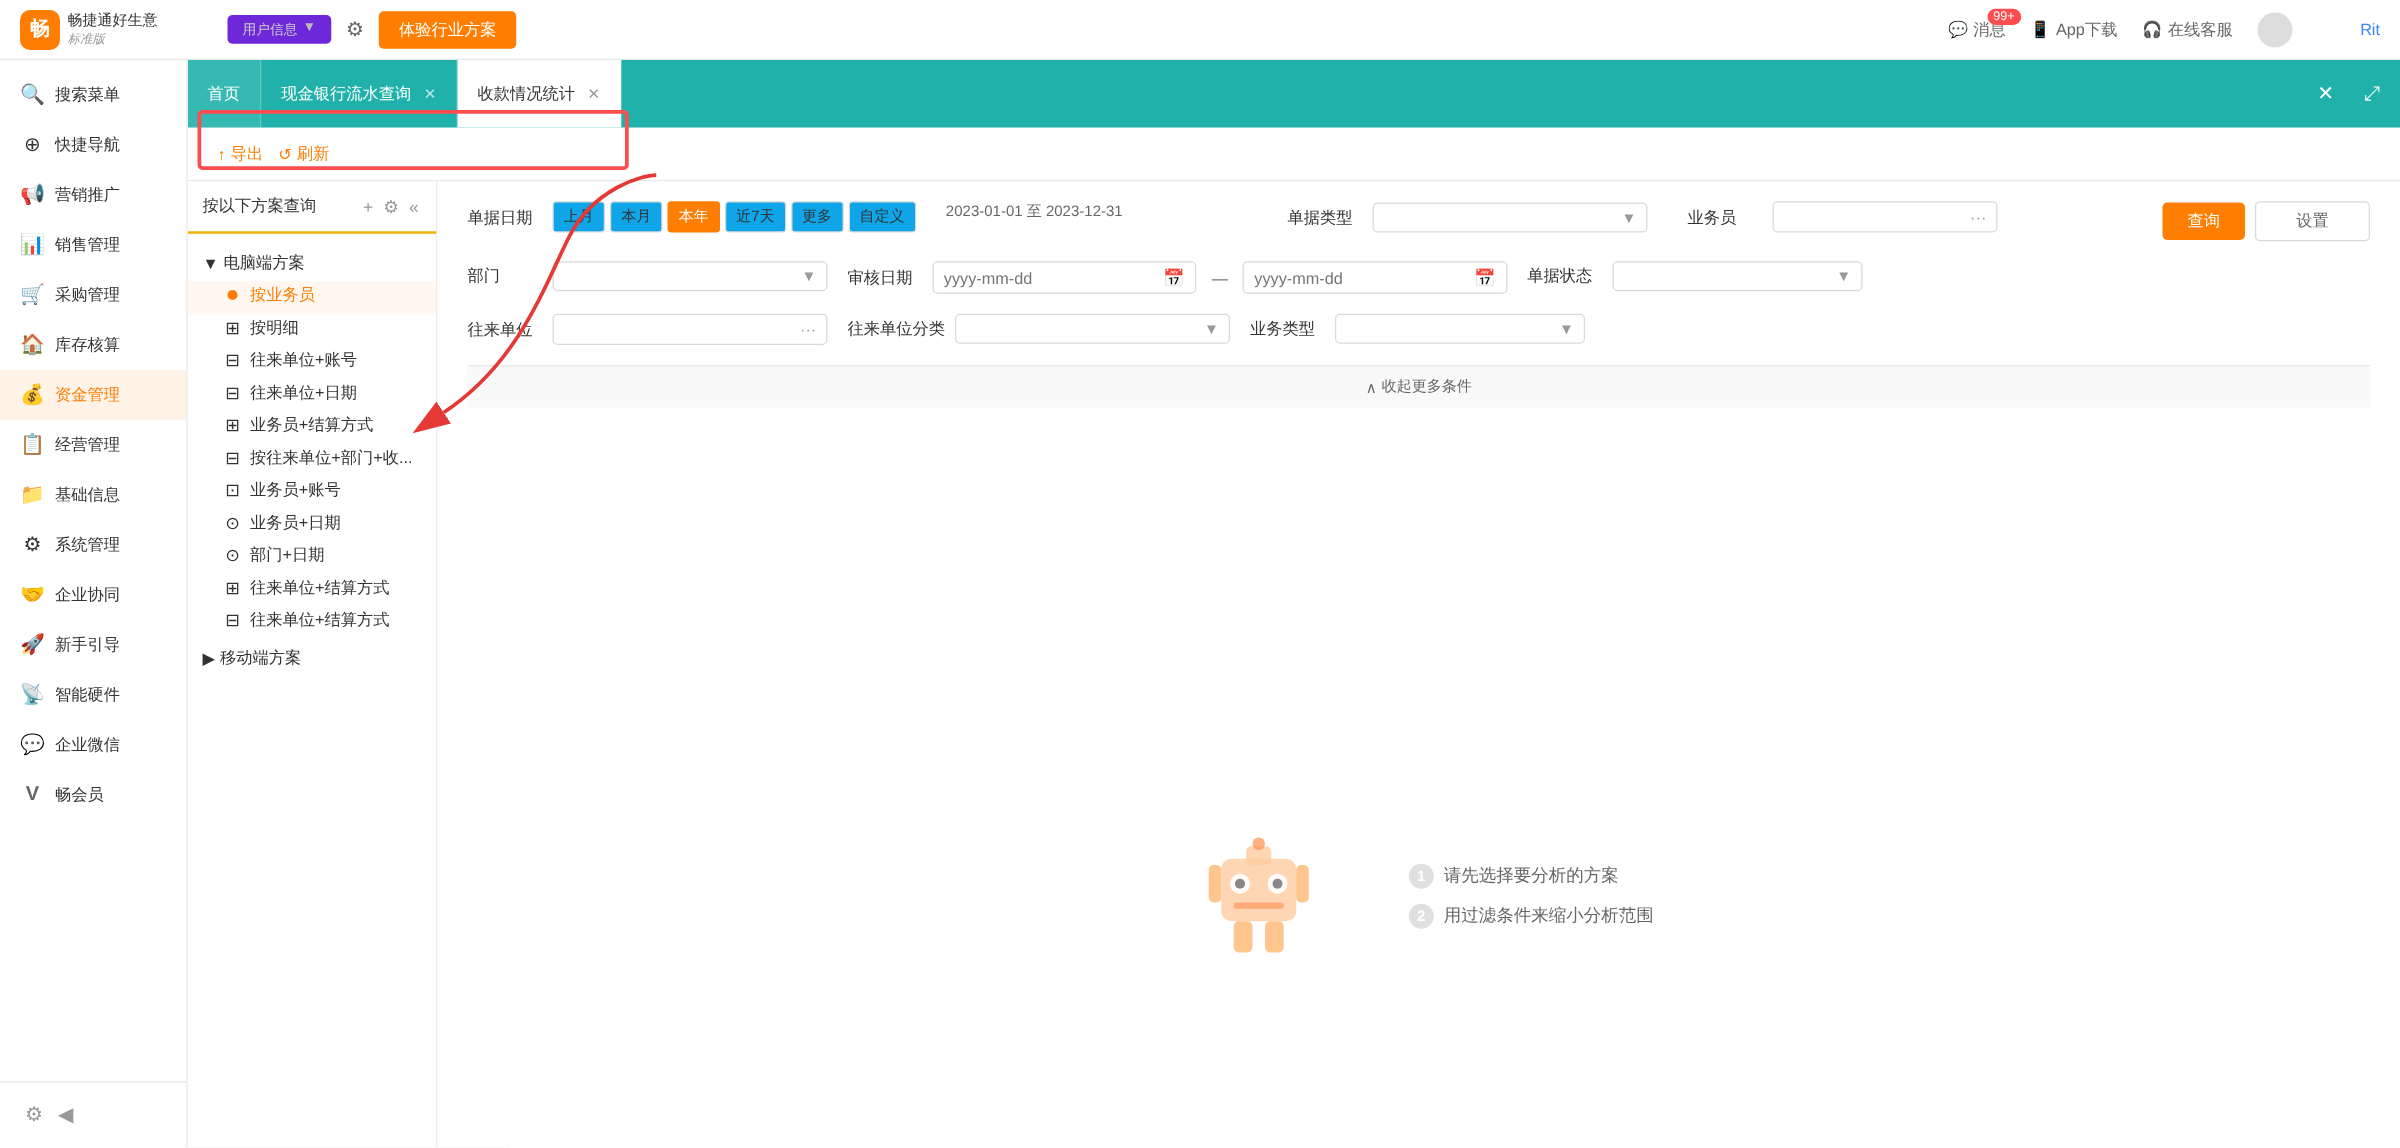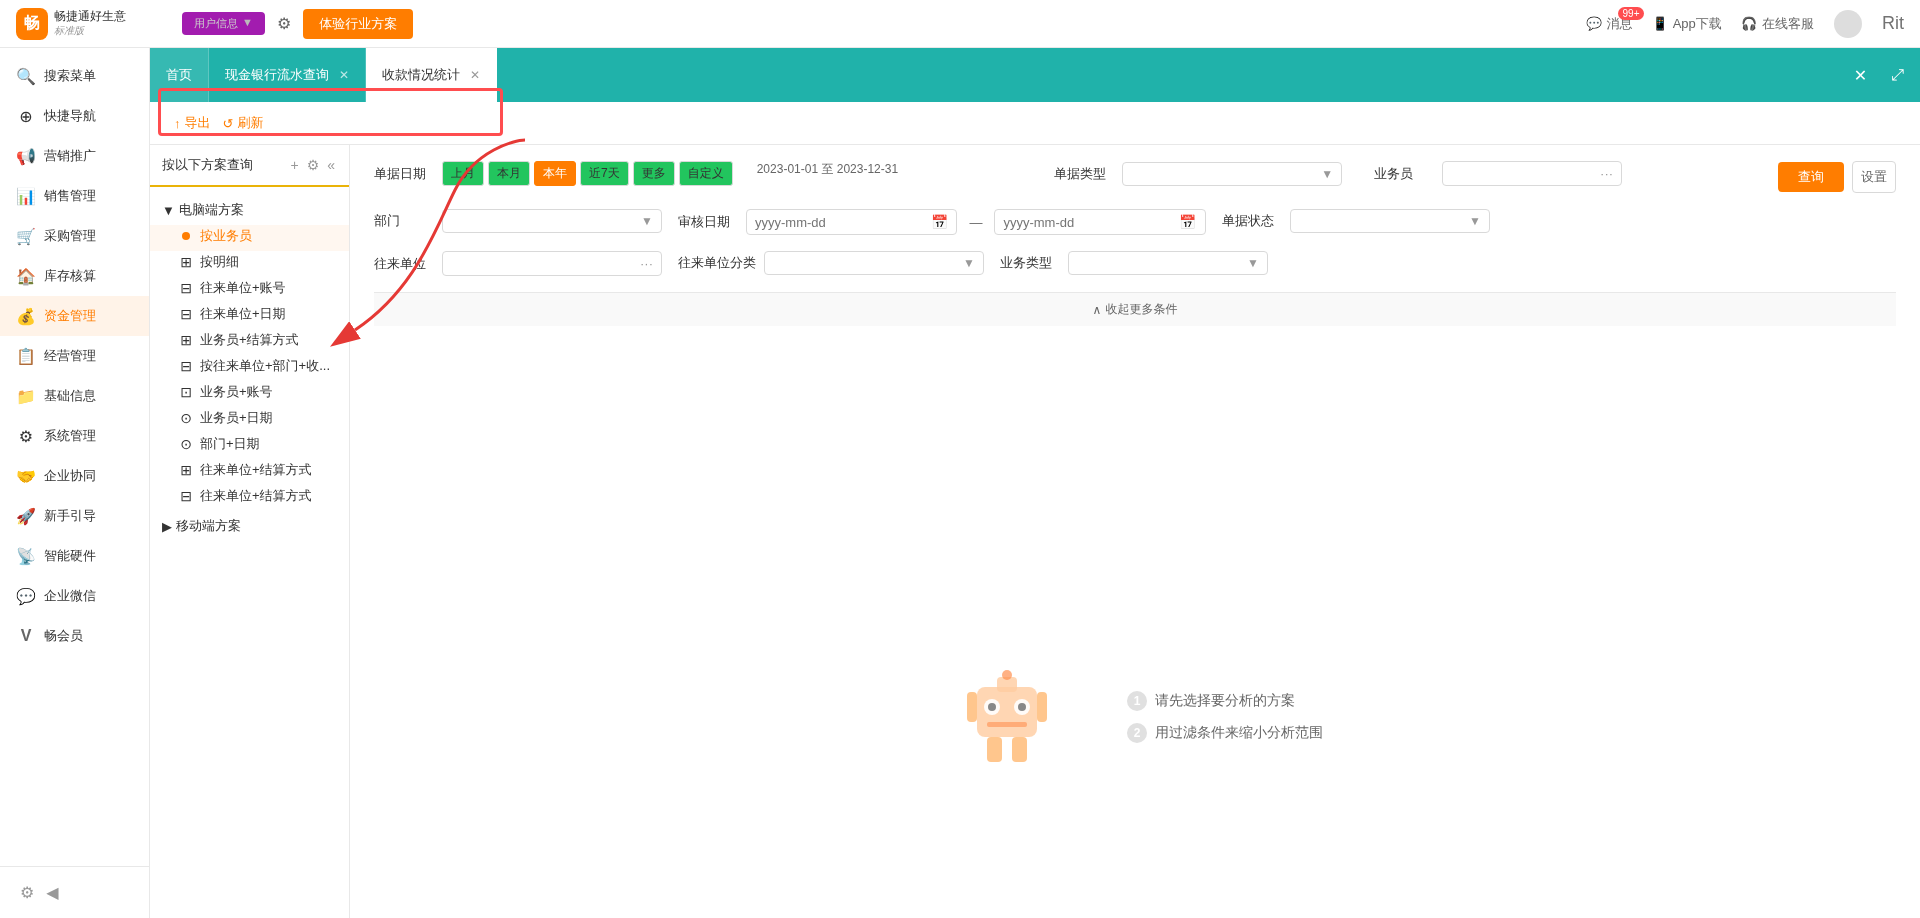--- a/index.html
+++ b/index.html
@@ -33,21 +33,21 @@
     .logo-text { font-size: 12px; color: #333; line-height: 1.2; }
     .logo-version { font-size: 10px; color: #999; font-style: italic; }
     .topbar-middle {
       flex: 1;
       display: flex;
       align-items: center;
       gap: 8px;
       padding-left: 16px;
     }
     .user-info {
-      background: #a21caf;
+      background: #6d28d9;
       border-radius: 4px;
       padding: 4px 12px;
       font-size: 12px;
       color: #666;
       display: flex;
       align-items: flex-start;
       gap: 4px;
     }
     .topbar-btn-trial {
       background: #ff7d00;
@@ -337,21 +337,21 @@
       min-width: 60px;
     }
     .date-quick-btns {
       display: flex;
       gap: 4px;
     }
     .date-quick-btn {
       padding: 3px 8px;
       border: 1px solid #d9d9d9;
       border-radius: 3px;
-      background: #22c55e;
+      background: #0ea5e9;
       cursor: pointer;
       font-size: 12px;
       color: #333;
     }
     .date-quick-btn.active {
       background: #ff7d00;
       color: #fff;
       border-color: #ff7d00;
     }
     .filter-select {
@@ -412,21 +412,21 @@
       border-radius: 4px;
       padding: 6px 20px;
       cursor: pointer;
       font-size: 13px;
     }
     .btn-settings {
       background: #fff;
       color: #666;
       border: 1px solid #d9d9d9;
       border-radius: 4px;
-      padding: 6px 8px;
+      padding: 6px 32px;
       cursor: pointer;
       font-size: 13px;
     }
 
     .collapse-bar {
       background: #f9f9f9;
       text-align: center;
       padding: 8px;
       cursor: pointer;
       color: #666;
@@ -513,21 +513,21 @@
     </div>
     <div class="topbar-right-item">
       <span>📱</span>
       <span>App下载</span>
     </div>
     <div class="topbar-right-item">
       <span>🎧</span>
       <span>在线客服</span>
     </div>
     <div class="user-avatar"></div>
-    <span style="font-size:18px;color:#737373;">Rit</span>
+    <span style="font-size:13px;color:#3b82f6;margin-left:34px;">Rit</span>
   </div>
 </div>
 
 <div class="sidebar">
   <div class="sidebar-top">
     <div class="sidebar-item">
       <div class="s-icon">🔍</div>
       <span>搜索菜单</span>
     </div>
     <div class="sidebar-item">

